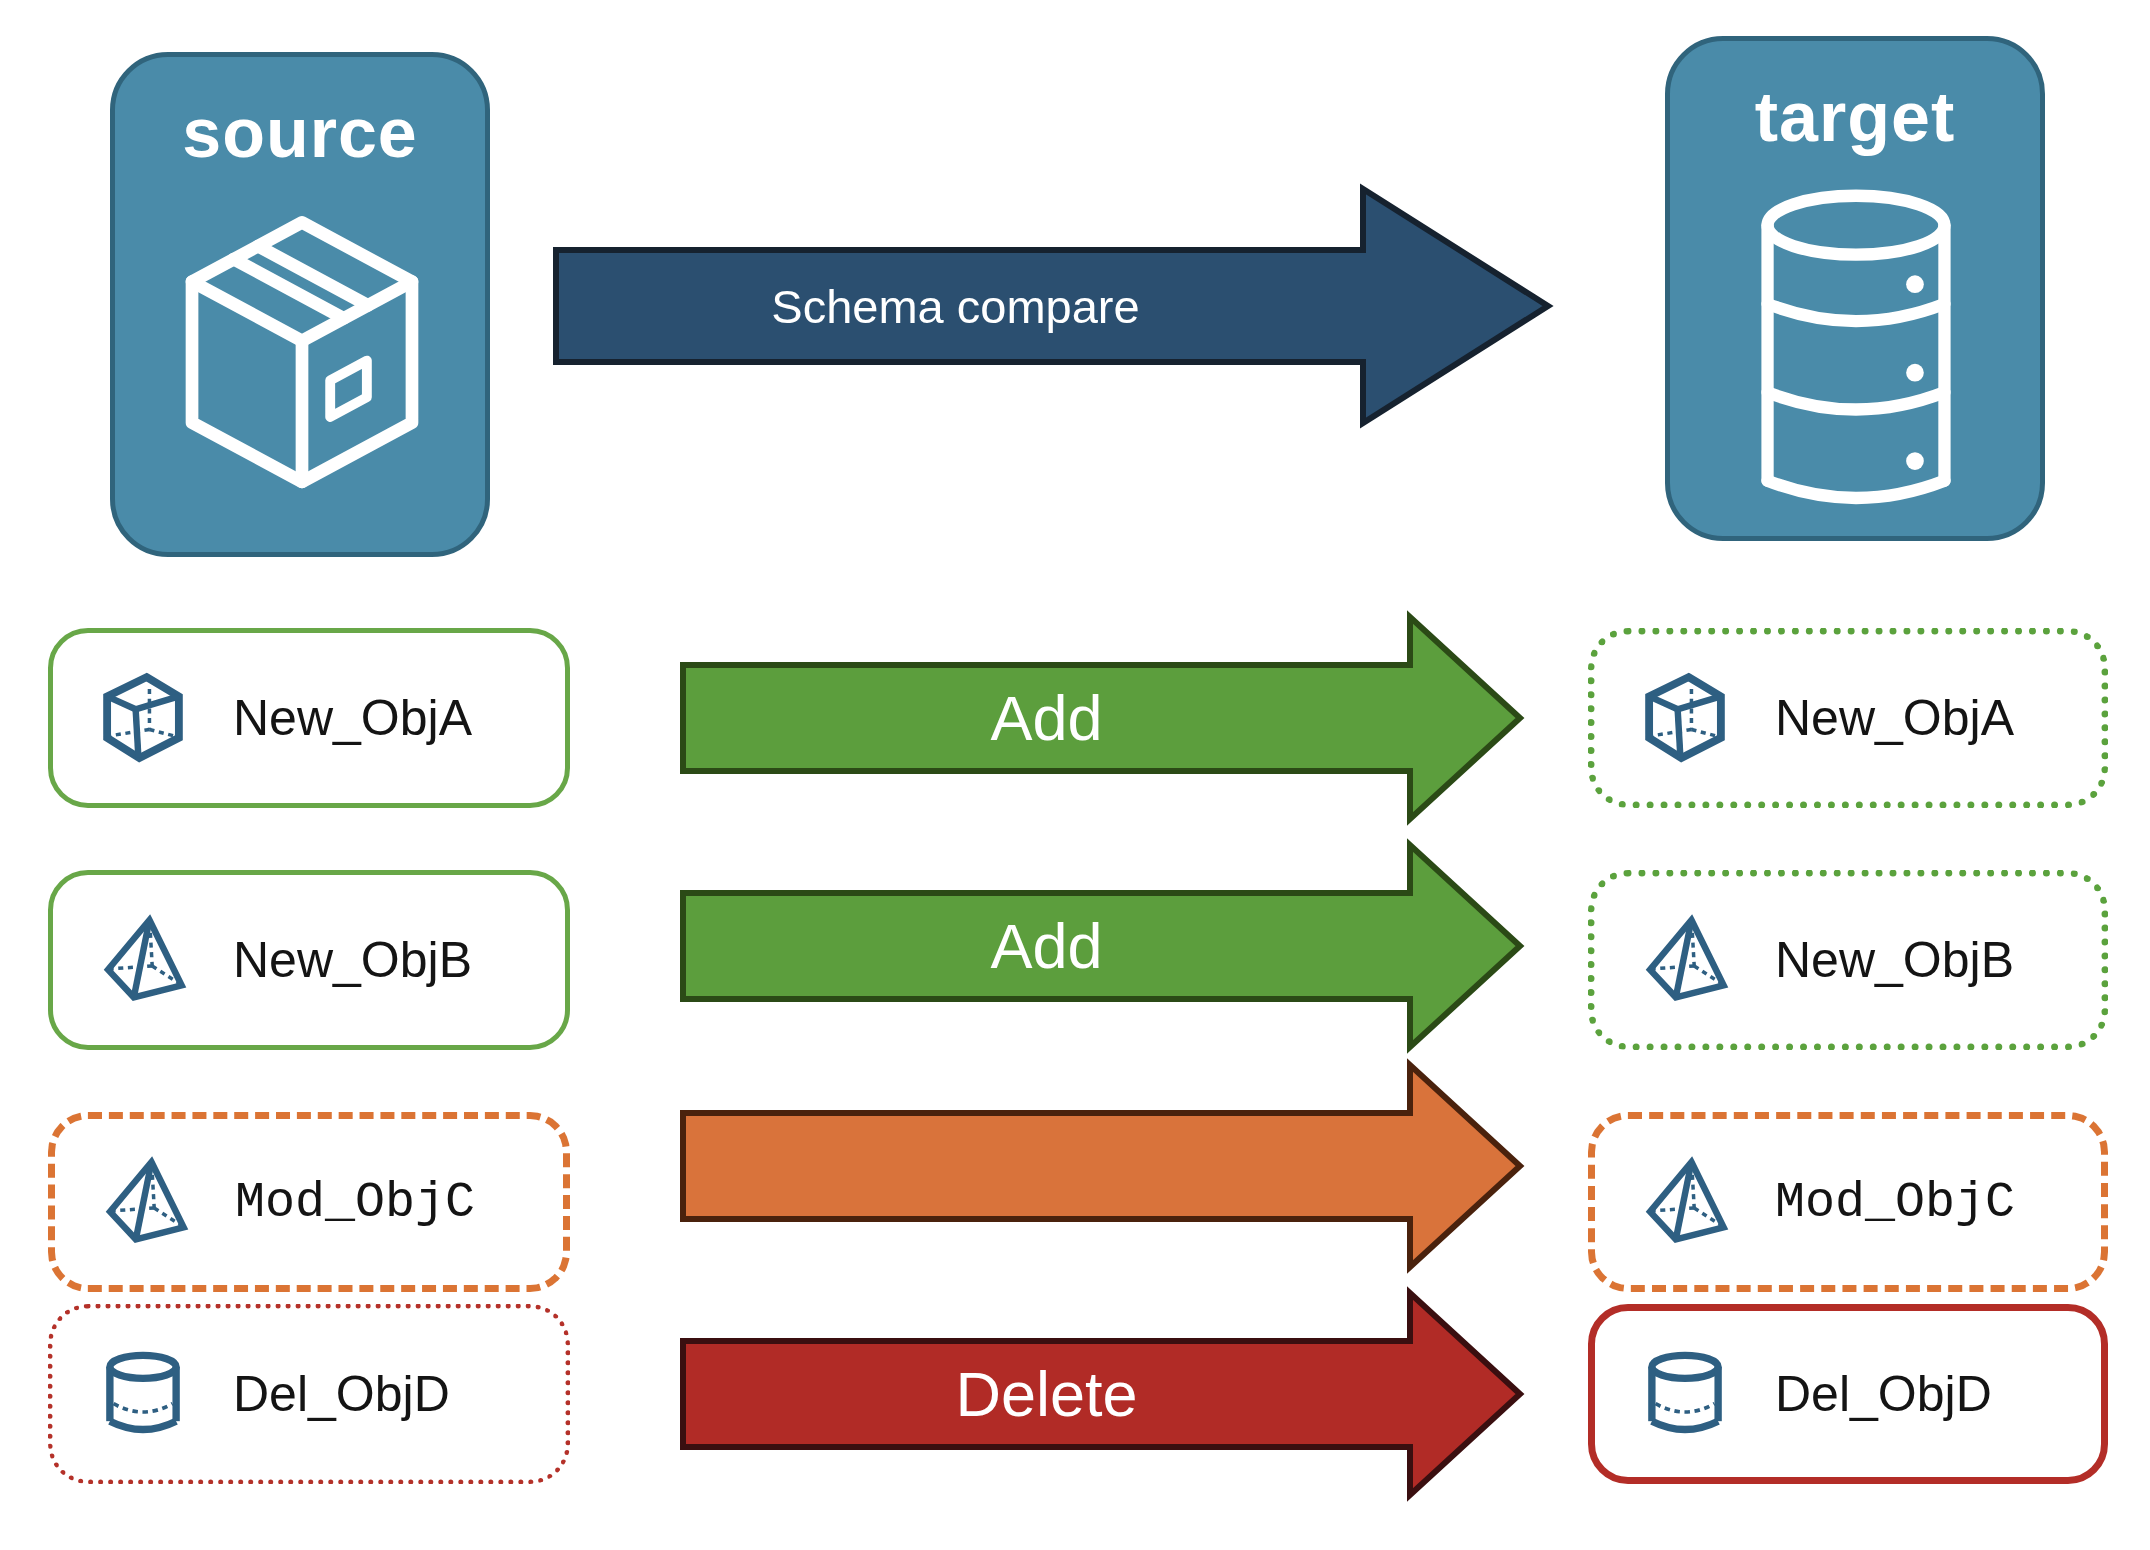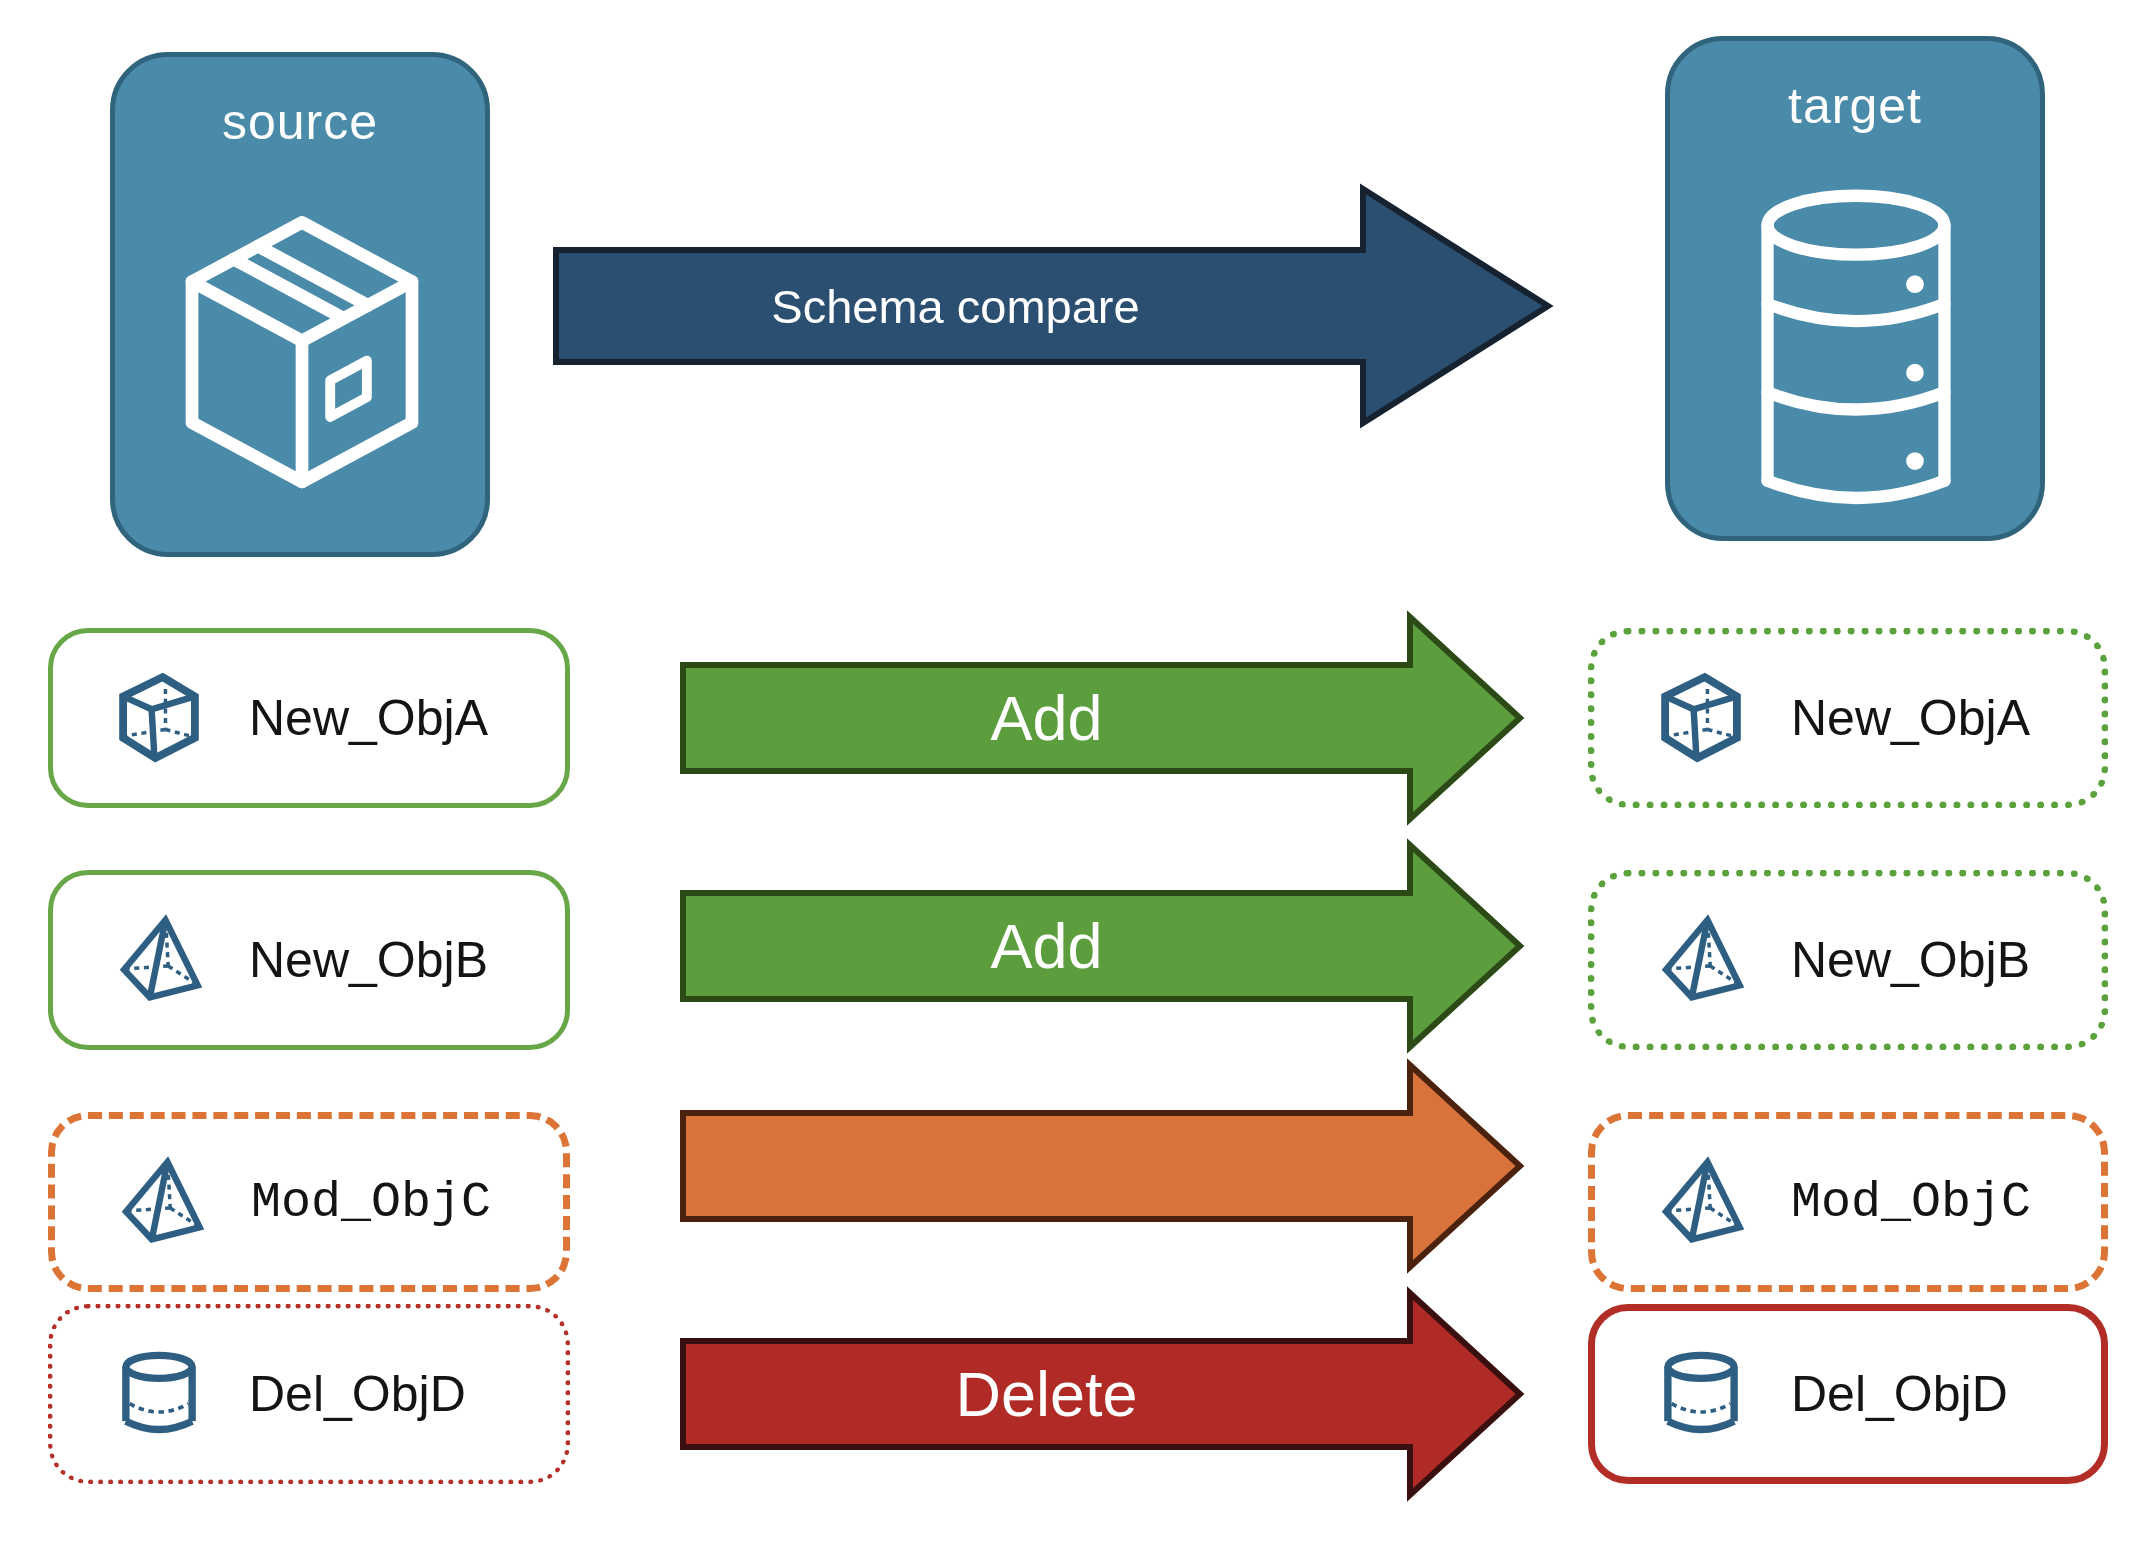--- a/index.html
+++ b/index.html
@@ -5,34 +5,34 @@
   html,body{margin:0;padding:0;background:#ffffff;}
   .canvas{position:relative;width:2150px;height:1550px;background:#ffffff;overflow:hidden;
           font-family:"Liberation Sans", sans-serif;}
 
   
   .node{position:absolute;width:380px;height:505px;background:#4A8BA9;border:5px solid #30647C;
         border-radius:58px;box-sizing:border-box;}
   .node-source{left:110px;top:52px;}
   .node-target{left:1665px;top:36px;}
   .node-label{position:absolute;left:0;top:36px;width:100%;text-align:center;color:#ffffff;
-              font-size:50px;font-weight:normal;letter-spacing:1px;}
+              font-size:70px;font-weight:bold;letter-spacing:1px;}
   .node-icon{position:absolute;}
   .pkg{left:46px;top:152px;width:282px;height:306px;}
   .db{left:60px;top:140px;width:252px;height:344px;}
   .white-icon{stroke:#ffffff;fill:none;}
 
   
   .schema-arrow{position:absolute;left:553px;top:186px;width:1000px;height:240px;overflow:visible;}
   .schema-label{position:absolute;left:552px;top:250px;width:807px;height:112px;display:flex;
                 align-items:center;justify-content:center;color:#ffffff;font-size:47px;}
 
   
   .card{position:absolute;height:180px;background:#ffffff;border-radius:40px;box-sizing:border-box;
-        display:flex;align-items:center;padding-left:60px;gap:44px;}
+        display:flex;align-items:center;padding-left:44px;gap:44px;}
   .card-left{left:48px;width:522px;}
   .card-right{left:1588px;width:520px;}
   .row0{top:628px;} .row1{top:856px;margin-top:14px;} .row2{top:1112px;font-family:Liberation Mono, monospace;} .row3{top:1304px;}
   .b-green-solid {border:5px solid #68A748;}
   .b-green-dotted{border:7px dotted #5BA23D;}
   .b-orange-dashed{border:7px dashed #DB7434;}
   .b-red-dotted {border:5px dotted #B43129;}
   .b-red-solid  {border:7px solid #B32D27;}
   .card-label{font-size:50px;color:#141414;white-space:nowrap;}
   .obj-icon{width:92px;height:95px;flex:0 0 auto;}

